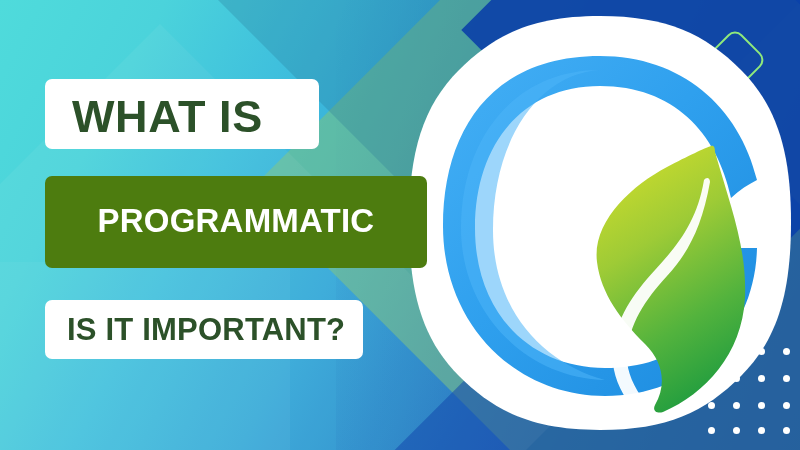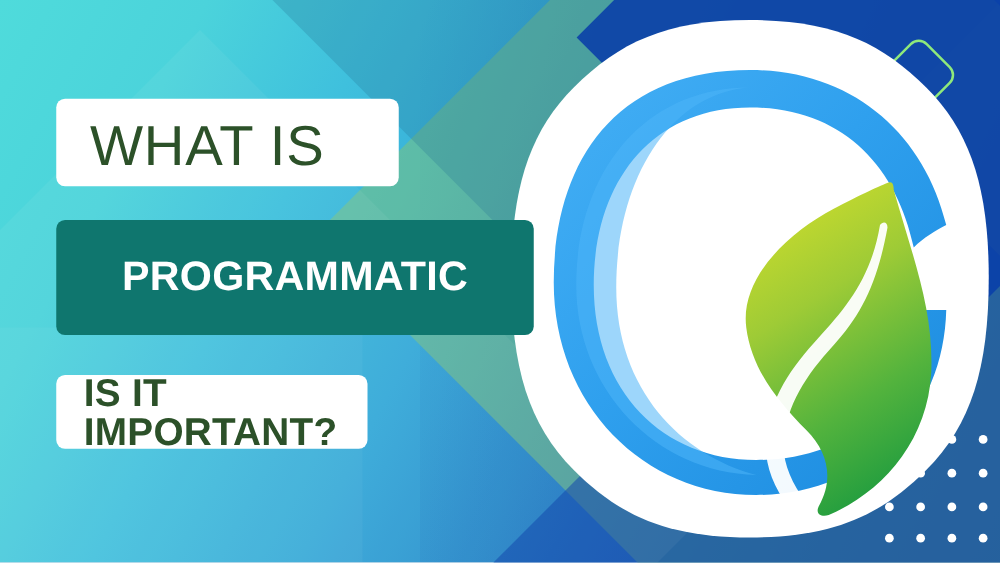--- a/index.html
+++ b/index.html
@@ -139,52 +139,53 @@
     box-sizing: border-box;
     display: flex;
     align-items: center;
     border-radius: 7px;
   }
   .tb-white {
     background: #ffffff;
     color: #2c5129;
   }
   .tb-green {
-    background: #0f766e;
+    background: #4d7c0f;
     color: #ffffff;
     justify-content: center;
     text-align: center;
   }
 
   #line1 {
     left: 45px; top: 79px; width: 274px; height: 70px;
     padding: 4px 0 0 27px;
     font-size: 45px;
-    font-weight: normal;
+    font-weight: bold;
     letter-spacing: 0.6px;
     line-height: 1;
   }
   #line2 {
     left: 45px; top: 176px; width: 382px; height: 92px;
     padding: 2px 12px 4px 12px;
     font-size: 33px;
     font-weight: bold;
     letter-spacing: 0.2px;
     line-height: 1.02;
     flex-direction: column;
     justify-content: center;
   }
   #line2 .l { display: block; white-space: nowrap; }
   #line3 {
-    left: 45px; top: 300px; width: 249px; height: 59px;
+    left: 45px; top: 300px; width: 318px; height: 59px;
     padding: 0 0 0 22px;
     font-size: 31px;
     font-weight: bold;
     letter-spacing: 0.2px;
     line-height: 1;
+    text-align: right;
   }
 </style>
 </head>
 <body>
 
 <div id="banner">
 
   <div class="bg-base"></div>
   <div class="bg-right-wash"></div>
   <div class="bg-band-green"></div>

